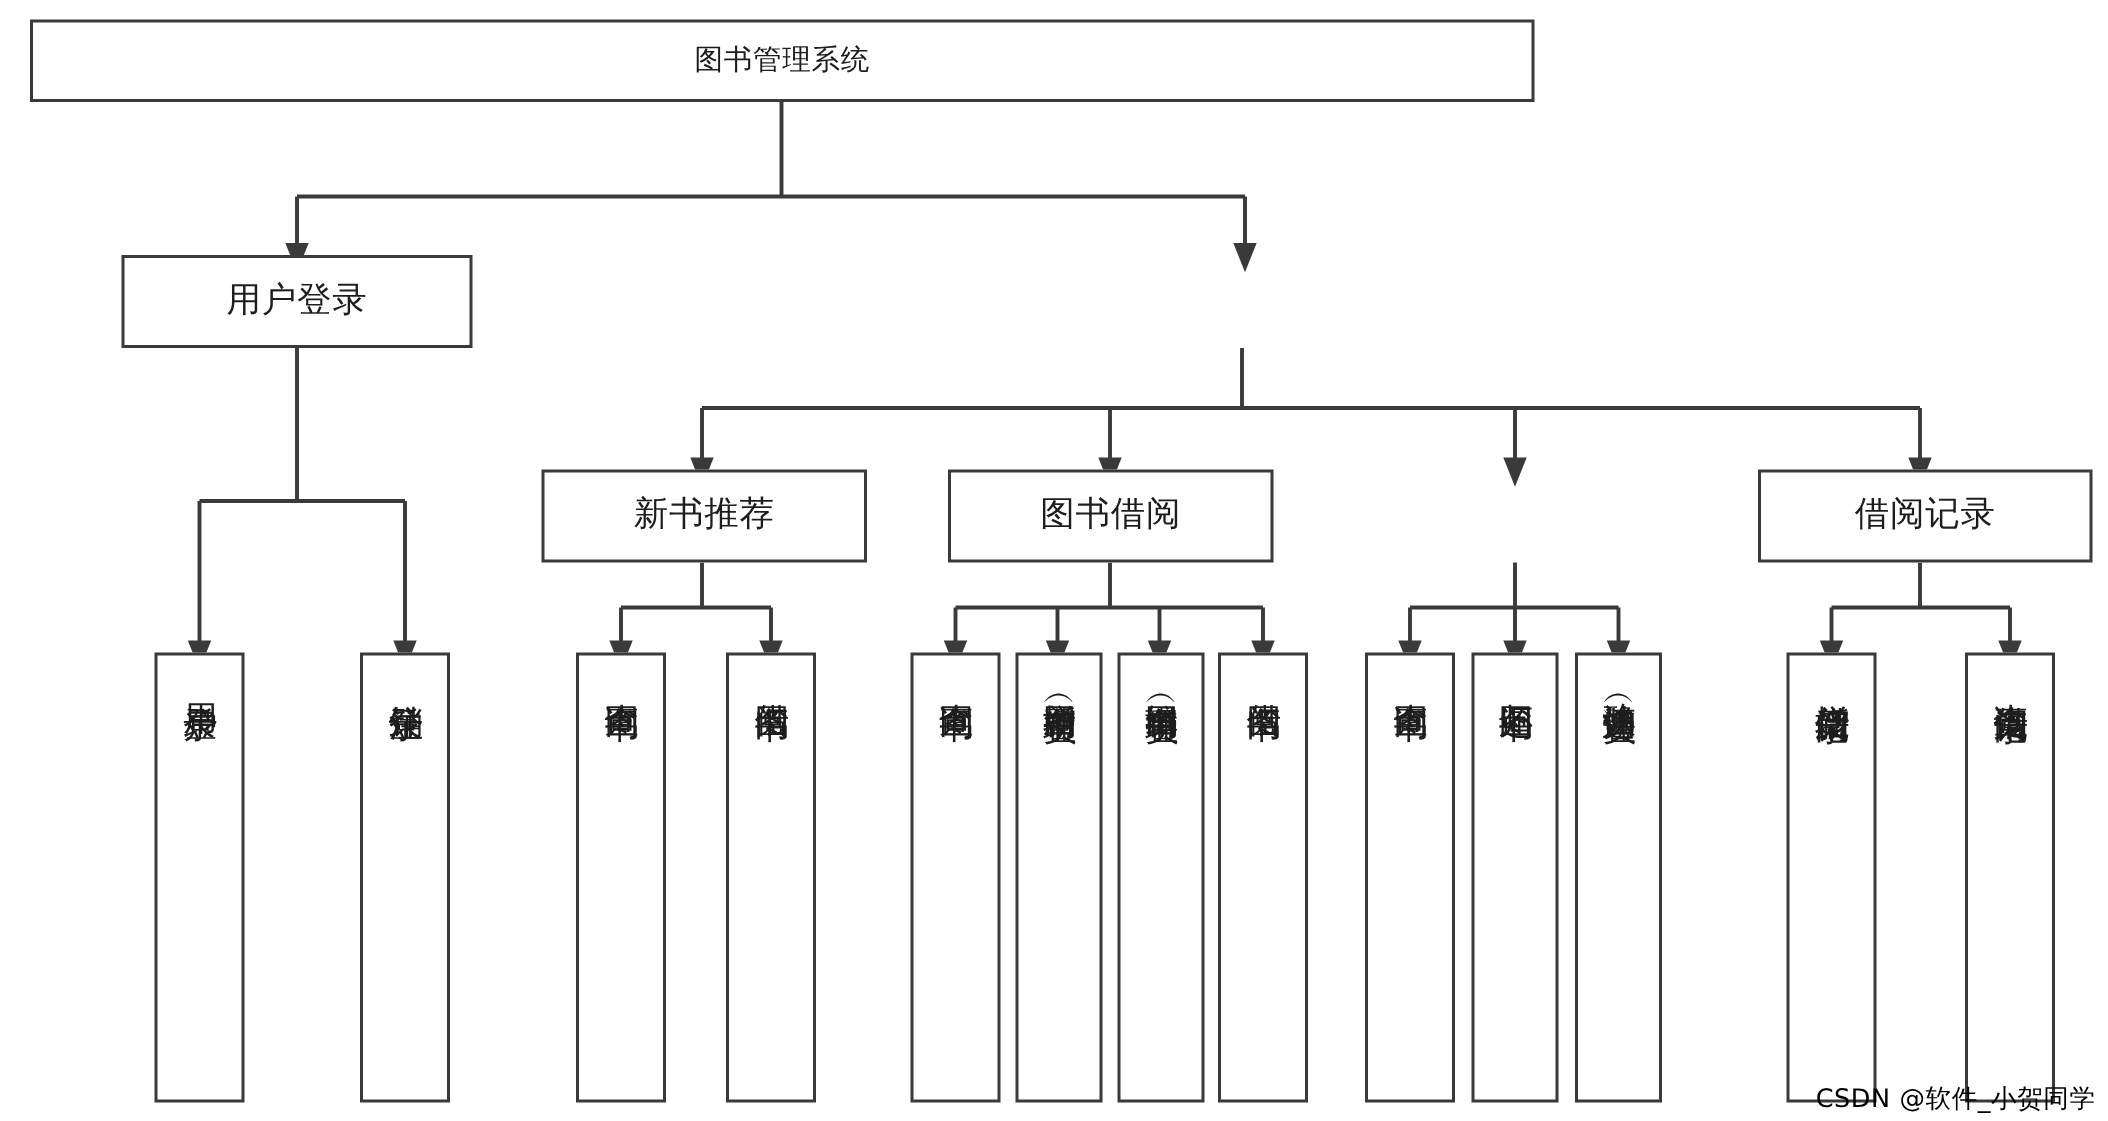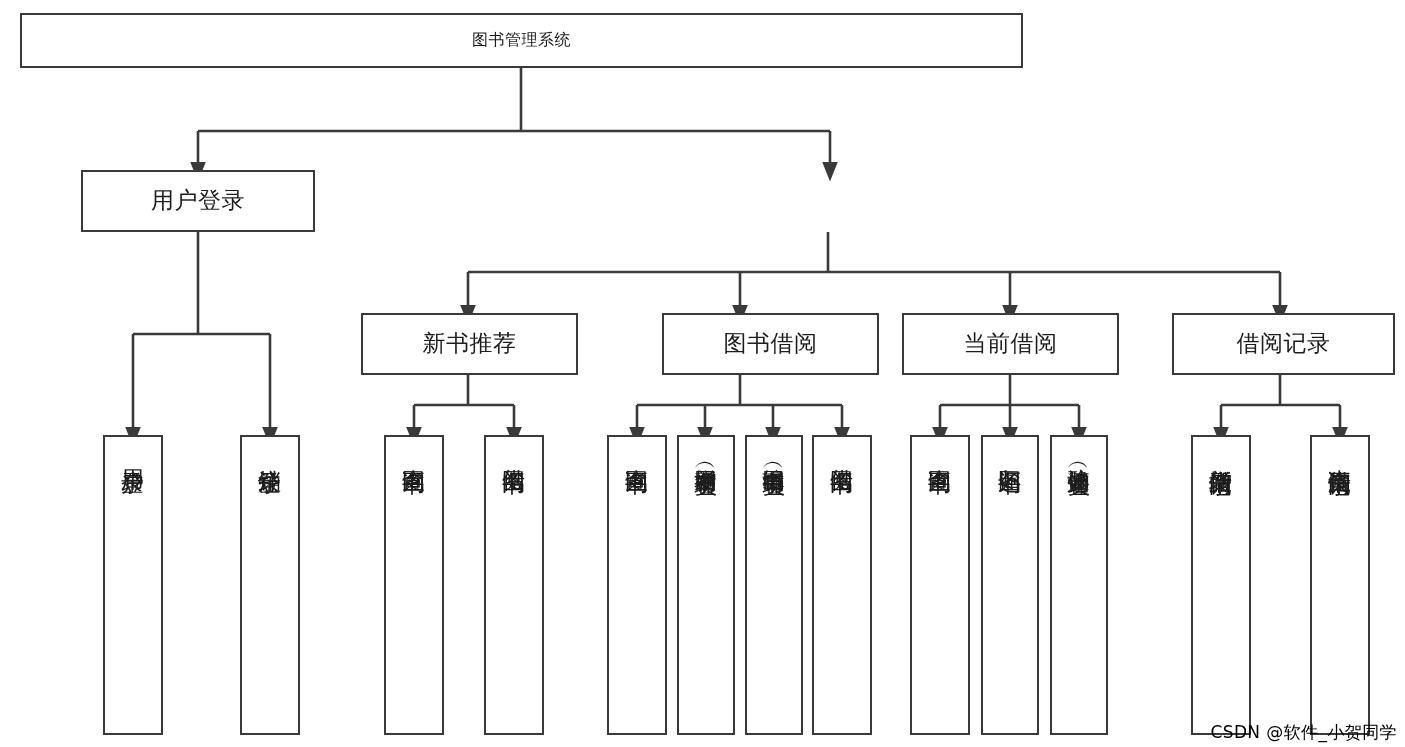--- a/index.html
+++ b/index.html
@@ -22,21 +22,21 @@
     align-items:center;
     justify-content:center;
     color:#1d1d1d;
   }
   .node .lbl{
     display:block;
     text-align:center;
     line-height:1.18;
     letter-spacing:0.5px;
   }
-  .node.root .lbl{font-size:16px;}
+  .node.root .lbl{font-size:19px;}
   .node.lvl2 .lbl{font-size:23px;}
   .node.lvl3 .lbl{font-size:23px;}
 
   .node.leaf{
     align-items:flex-start;
     justify-content:center;
     padding-top:14px;
   }
   .node.leaf .lbl{
     writing-mode:vertical-rl;
@@ -118,25 +118,22 @@
     <span class="lbl">图书管理系统</span>
   </div>
 
   <div class="node lvl2" style="left:81px;top:170px;width:234px;height:62px;">
     <span class="lbl">用户登录</span>
   </div>
 
   <div class="node lvl3" style="left:361px;top:313px;width:217px;height:62px;">
     <span class="lbl">新书推荐</span>
   </div>
-  <div class="node lvl3" style="left:632px;top:313px;width:217px;height:62px;margin-left:30px;">
+  <div class="node lvl3" style="left:632px;top:313px;width:217px;height:62px;">
     <span class="lbl">图书借阅</span>
-  </div>
-  <div class="node lvl3" style="left:902px;top:313px;width:217px;height:62px;">
-    <span class="lbl">当前借阅</span>
   </div>
   <div class="node lvl3" style="left:1172px;top:313px;width:223px;height:62px;">
     <span class="lbl">借阅记录</span>
   </div>
 
   <div class="node leaf" style="left:103px;top:435px;width:60px;height:300px;">
     <span class="lbl">用户登录</span>
   </div>
   <div class="node leaf" style="left:240px;top:435px;width:60px;height:300px;">
     <span class="lbl">注销登录</span>

